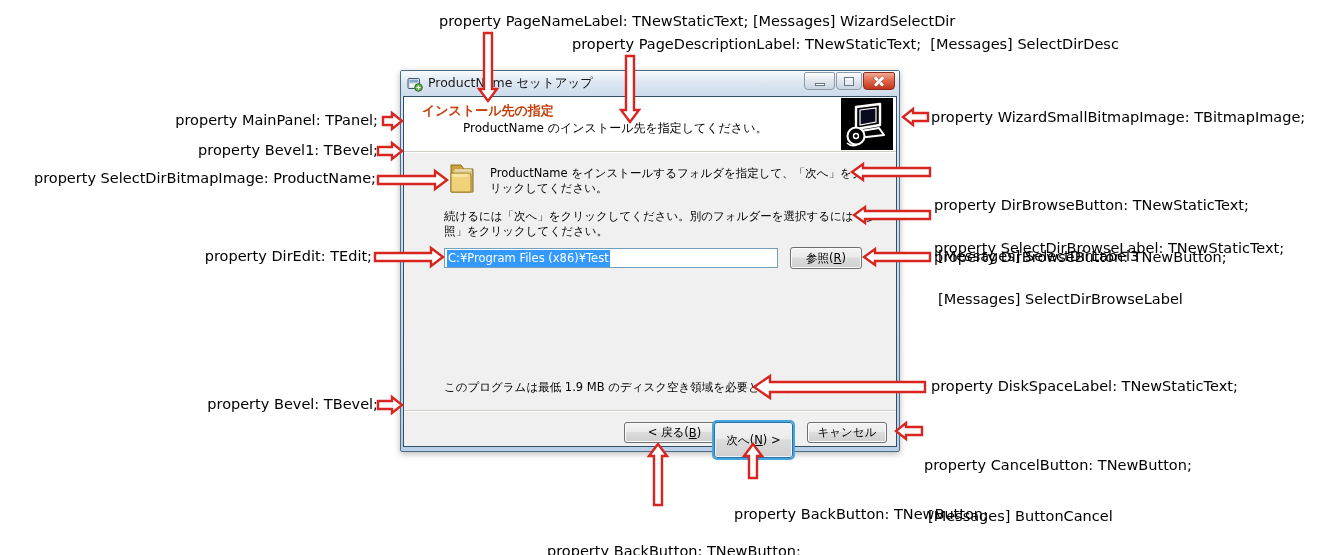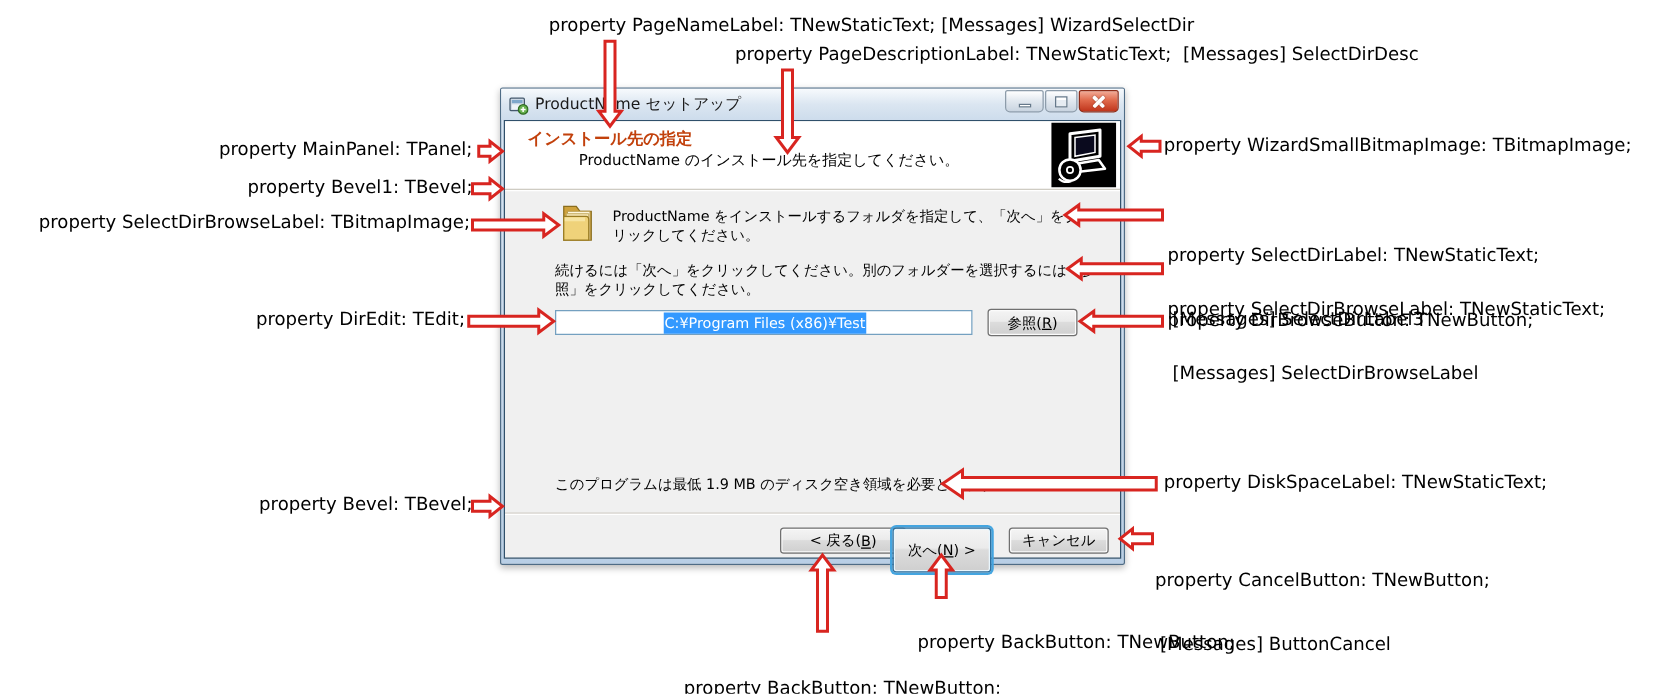--- a/index.html
+++ b/index.html
@@ -49,47 +49,47 @@
                 border-top:1px solid #cfccc3; border-bottom:1px solid #ffffff; }
   .header-title { position:absolute; left:18px; top:5px; font-size:13px; font-weight:bold; color:#c2410c; }
   .header-desc  { position:absolute; left:30px; top:23px; font-size:12px; color:#000;margin-left:29px; }
   .wizard-bitmap { position:absolute; right:3px; top:1px; width:52px; height:52px; }
   .folder-icon { position:absolute; left:44px; top:64px; width:32px; height:34px; }
   .jp { font-size:11.5px; line-height:15px; color:#000; word-break:break-all; }
   .select-dir-label { position:absolute; left:86px; top:69px; width:376px; }
   .browse-label    { position:absolute; left:40px; top:112px; width:436px; }
   .dir-edit { position:absolute; left:40px; top:151px; width:334px; height:20px;
               background:#fff; border:1px solid #74a0c0; display:flex; align-items:center;
-              padding-left:2px; font-size:11.5px;justify-content:center; }
+              padding-left:2px; font-size:11.5px; }
   .dir-edit .sel { background:#3399ff; color:#fff; padding:1.5px 1px; white-space:pre; }
   .btn { position:absolute; font-size:11.5px; color:#000; display:flex; align-items:center;
          justify-content:center; border:1px solid #707070; border-radius:3px;
          background:linear-gradient(#f4f4f4,#ebebeb 45%,#dcdcdc 50%,#cfcfcf);
          box-shadow:inset 0 0 0 1px #fbfbfb; white-space:pre; }
   .browse-btn { left:386px; top:150px; width:72px; height:22px; }
   .disk-label { position:absolute; left:40px; top:283px; white-space:nowrap; }
   .back-btn   { left:220px; top:325px; width:101px; height:21px; }
   .next-btn   { left:310px; top:325px; width:79px; height:36px;
                 box-shadow:0 0 0 2px #44a5e0, inset 0 0 0 1px #e9f6fd; border-color:#2d6f9e; }
   .cancel-btn { left:403px; top:325px; width:80px; height:21px; }
   .u { text-decoration:underline; }
 </style>
 </head>
 <body>
 
 <div class="ann" style="left:439px;top:13px;">property PageNameLabel: TNewStaticText; [Messages] WizardSelectDir</div>
-<div class="ann" style="left:588px;top:36px;">property PageDescriptionLabel: TNewStaticText;  [Messages] SelectDirDesc</div>
+<div class="ann" style="left:572px;top:36px;">property PageDescriptionLabel: TNewStaticText;  [Messages] SelectDirDesc</div>
 <div class="ann r" style="right:955px;top:112px;margin-left:38px;">property MainPanel: TPanel;</div>
 <div class="ann r" style="right:955px;top:142px;">property Bevel1: TBevel;</div>
-<div class="ann r" style="right:957px;top:170px;">property SelectDirBrowseLabel: TBitmapImage;</div>
+<div class="ann r" style="right:957px;top:170px;">property SelectDirBitmapImage: ProductName;</div>
 <div class="ann r" style="right:961px;top:248px;">property DirEdit: TEdit;</div>
 <div class="ann r" style="right:955px;top:396px;">property Bevel: TBevel;</div>
 <div class="ann" style="left:931px;top:109px;">property WizardSmallBitmapImage: TBitmapImage;</div>
 <div class="ann" style="left:934px;top:163px;">
-  <div>property SelectDirLabel: TNewStaticText;</div>
+  <div>property DirBrowseButton: TNewStaticText;</div>
   <div class="l2">[Messages] SelectDirLabel3</div>
 </div>
 <div class="ann" style="left:934px;top:206px;">
   <div>property SelectDirBrowseLabel: TNewStaticText;</div>
   <div class="l2">[Messages] SelectDirBrowseLabel</div>
 </div>
 <div class="ann" style="left:934px;top:249px;">property DirBrowseButton: TNewButton;</div>
 <div class="ann" style="left:931px;top:378px;">property DiskSpaceLabel: TNewStaticText;</div>
 <div class="ann" style="left:924px;top:423px;">
   <div>property CancelButton: TNewButton;</div>

